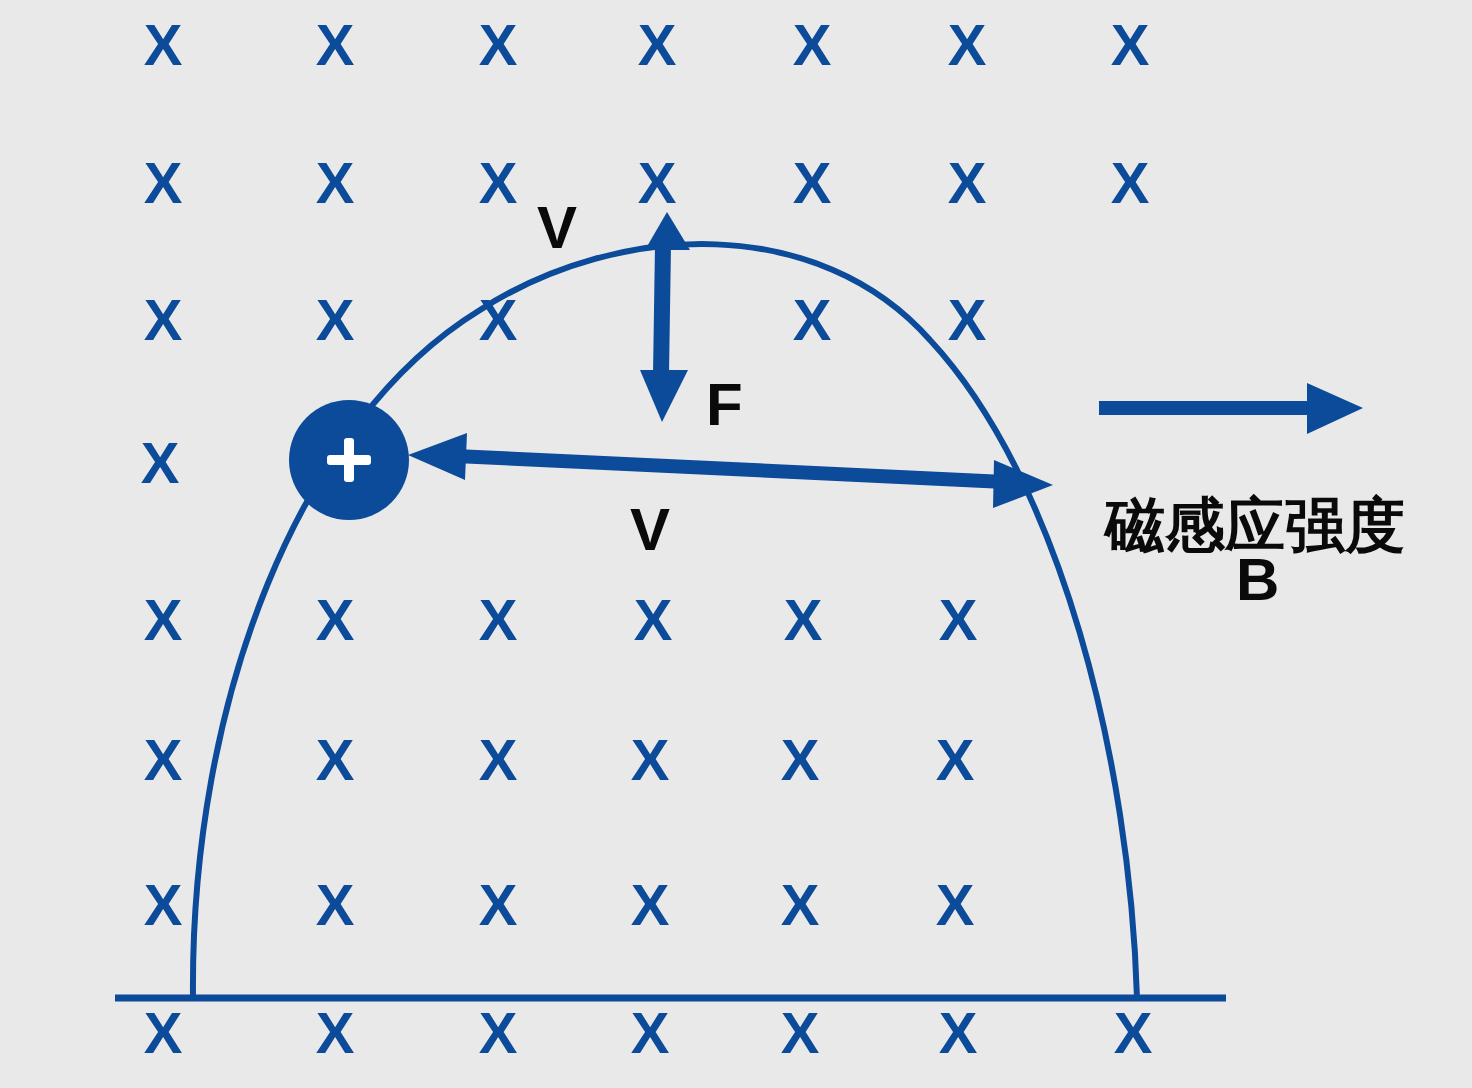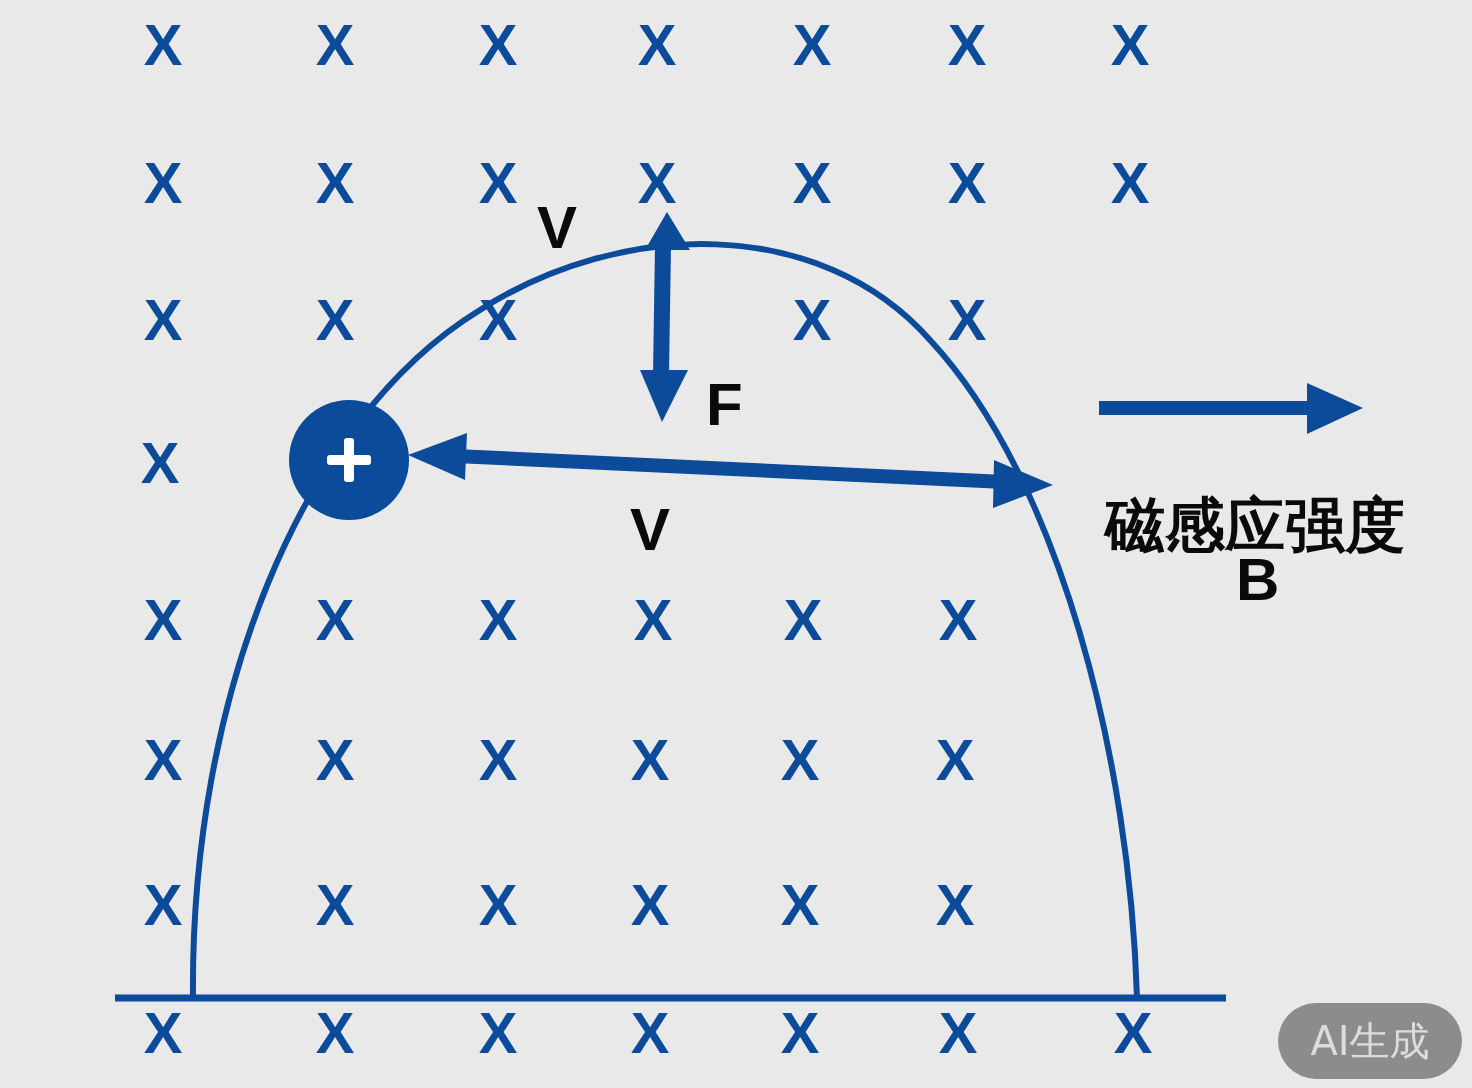--- a/index.html
+++ b/index.html
@@ -102,16 +102,13 @@
       <rect x="344" y="438" width="10" height="44" rx="3" fill="#ffffff"></rect>
     </g>
   </svg>
 
   <span class="lbl" style="left:537px; top:198px; font-size:60px;">V</span>
   <span class="lbl" style="left:706px; top:375px; font-size:60px;">F</span>
   <span class="lbl" style="left:630px; top:500px; font-size:60px;">V</span>
   <span class="lbl" style="left:1105px; top:458px; font-size:60px;margin-top:38px;">磁感应强度</span>
   <span class="lbl" style="left:1236px; top:550px; font-size:60px;">B</span>
 
-  <div class="badge">
-    <span>AI生成</span>
-  </div>
 </div>
 
 </body></html>

